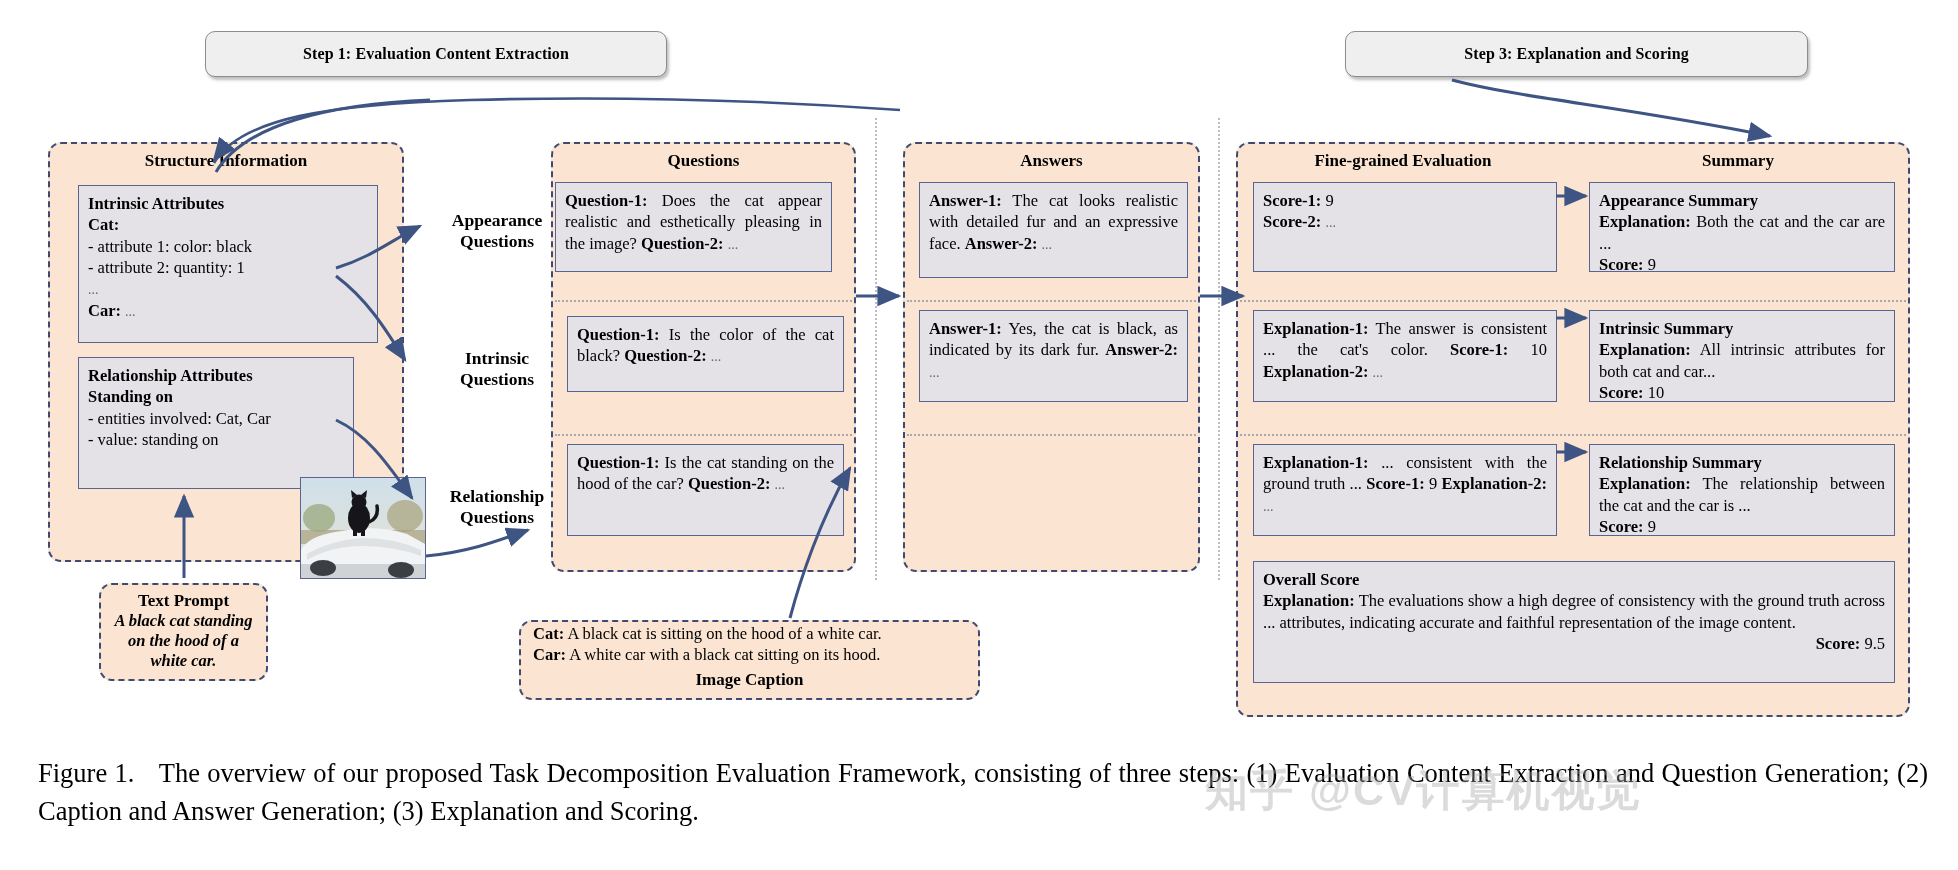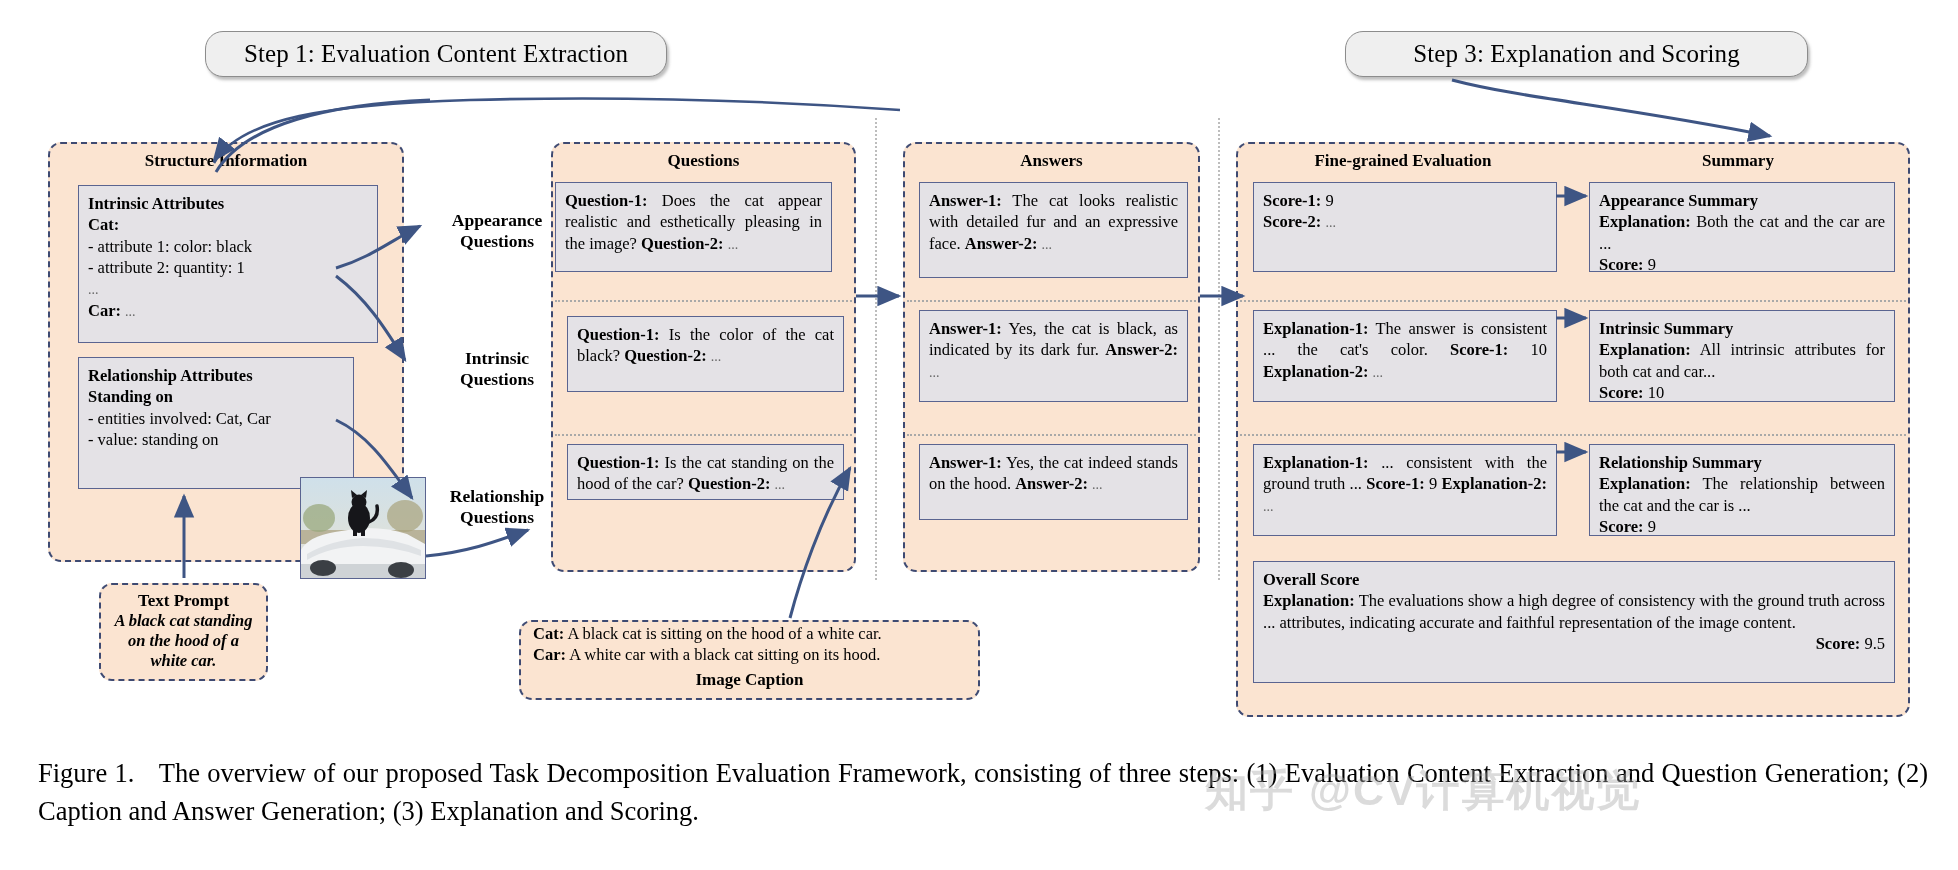--- a/index.html
+++ b/index.html
@@ -6,22 +6,22 @@
   body{
     width:1958px;height:870px;background:#ffffff;
     font-family:"Liberation Serif", serif;
     color:#000;overflow:hidden;position:relative;
   }
   .stage{position:absolute;left:0;top:0;width:1958px;height:870px;}
 
   
   .step-chip{
     position:absolute;height:44px;display:flex;align-items:center;justify-content:center;
-    background:#efefef;border:1.5px solid #8c8c8c;border-radius:18px;
-    font-weight:normal;font-size:25px;letter-spacing:.1px;
+    background:#efefef;border:1.5px solid #8c8c8c;border-radius:10px;
+    font-weight:bold;font-size:16px;letter-spacing:.1px;
     box-shadow:2px 3px 3px rgba(110,110,110,.45);
     white-space:nowrap;
   }
   #chip1{left:205px;top:31px;width:460px;}
   #chip2{left:822px;top:31px;width:458px;}
   #chip3{left:1345px;top:31px;width:461px;}
 
   
   .panel{
     position:absolute;background:#fbe4d1;
@@ -124,21 +124,21 @@
       <span class="dots" style="font-size:14px;">...</span>
     </div>
 
     <div class="card just" style="left:14px;top:172px;width:277px;height:76px;">
       <span style="font-weight:bold;">Question-1:</span>
       <span>Is the color of the cat black?</span>
       <span style="font-weight:bold;">Question-2:</span>
       <span class="dots" style="font-size:14px;">...</span>
     </div>
 
-    <div class="card just" style="left:14px;top:300px;width:277px;height:56px;">
+    <div class="card just" style="left:14px;top:300px;width:277px;height:92px;">
       <span style="font-weight:bold;">Question-1:</span>
       <span>Is the cat standing on the hood of the car?</span>
       <span style="font-weight:bold;">Question-2:</span>
       <span class="dots" style="font-size:14px;">...</span>
     </div>
   </div>
 
   <div class="panel" style="left:903px;top:142px;width:297px;height:430px;">
     <div class="panel-title">Answers</div>
 
@@ -149,26 +149,20 @@
       <span class="dots" style="font-size:14px;">...</span>
     </div>
 
     <div class="card just" style="left:14px;top:166px;width:269px;height:92px;">
       <span style="font-weight:bold;">Answer-1:</span>
       <span>Yes, the cat is black, as indicated by its dark fur.</span>
       <span style="font-weight:bold;">Answer-2:</span>
       <span class="dots" style="font-size:14px;">...</span>
     </div>
 
-    <div class="card just" style="left:14px;top:300px;width:269px;height:76px;">
-      <span style="font-weight:bold;">Answer-1:</span>
-      <span>Yes, the cat indeed stands on the hood.</span>
-      <span style="font-weight:bold;">Answer-2:</span>
-      <span class="dots" style="font-size:14px;">...</span>
-    </div>
   </div>
 
   <div class="panel" style="left:1236px;top:142px;width:674px;height:575px;">
     <div style="display:flex;">
       <div class="panel-title" style="width:330px;">Fine-grained Evaluation</div>
       <div class="panel-title" style="width:340px;">Summary</div>
     </div>
 
     <div class="card" style="left:15px;top:38px;width:304px;height:90px;text-align:left;">
       <div><b>Score-1:</b> <span>9</span></div>

